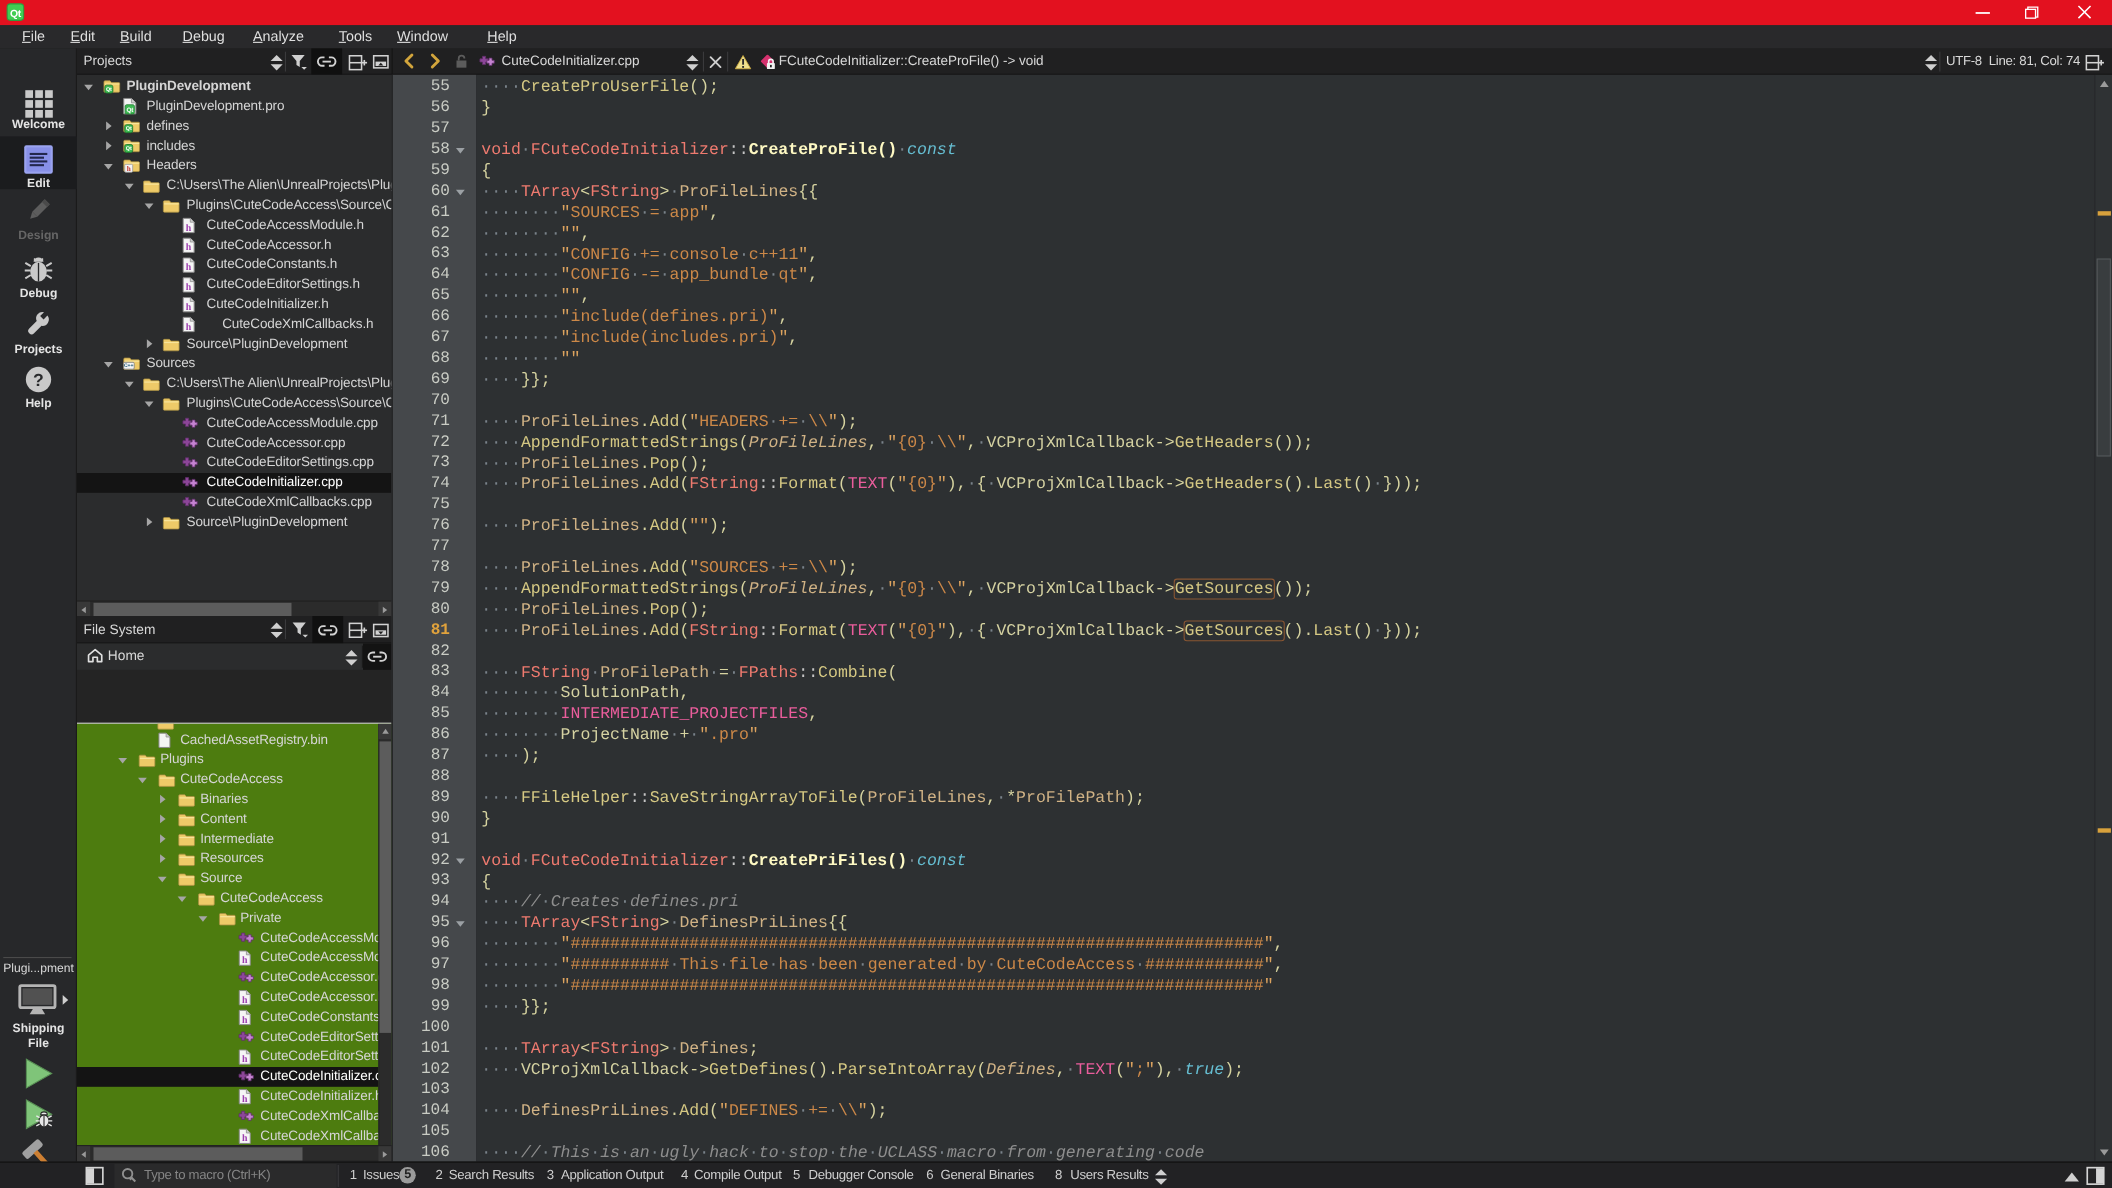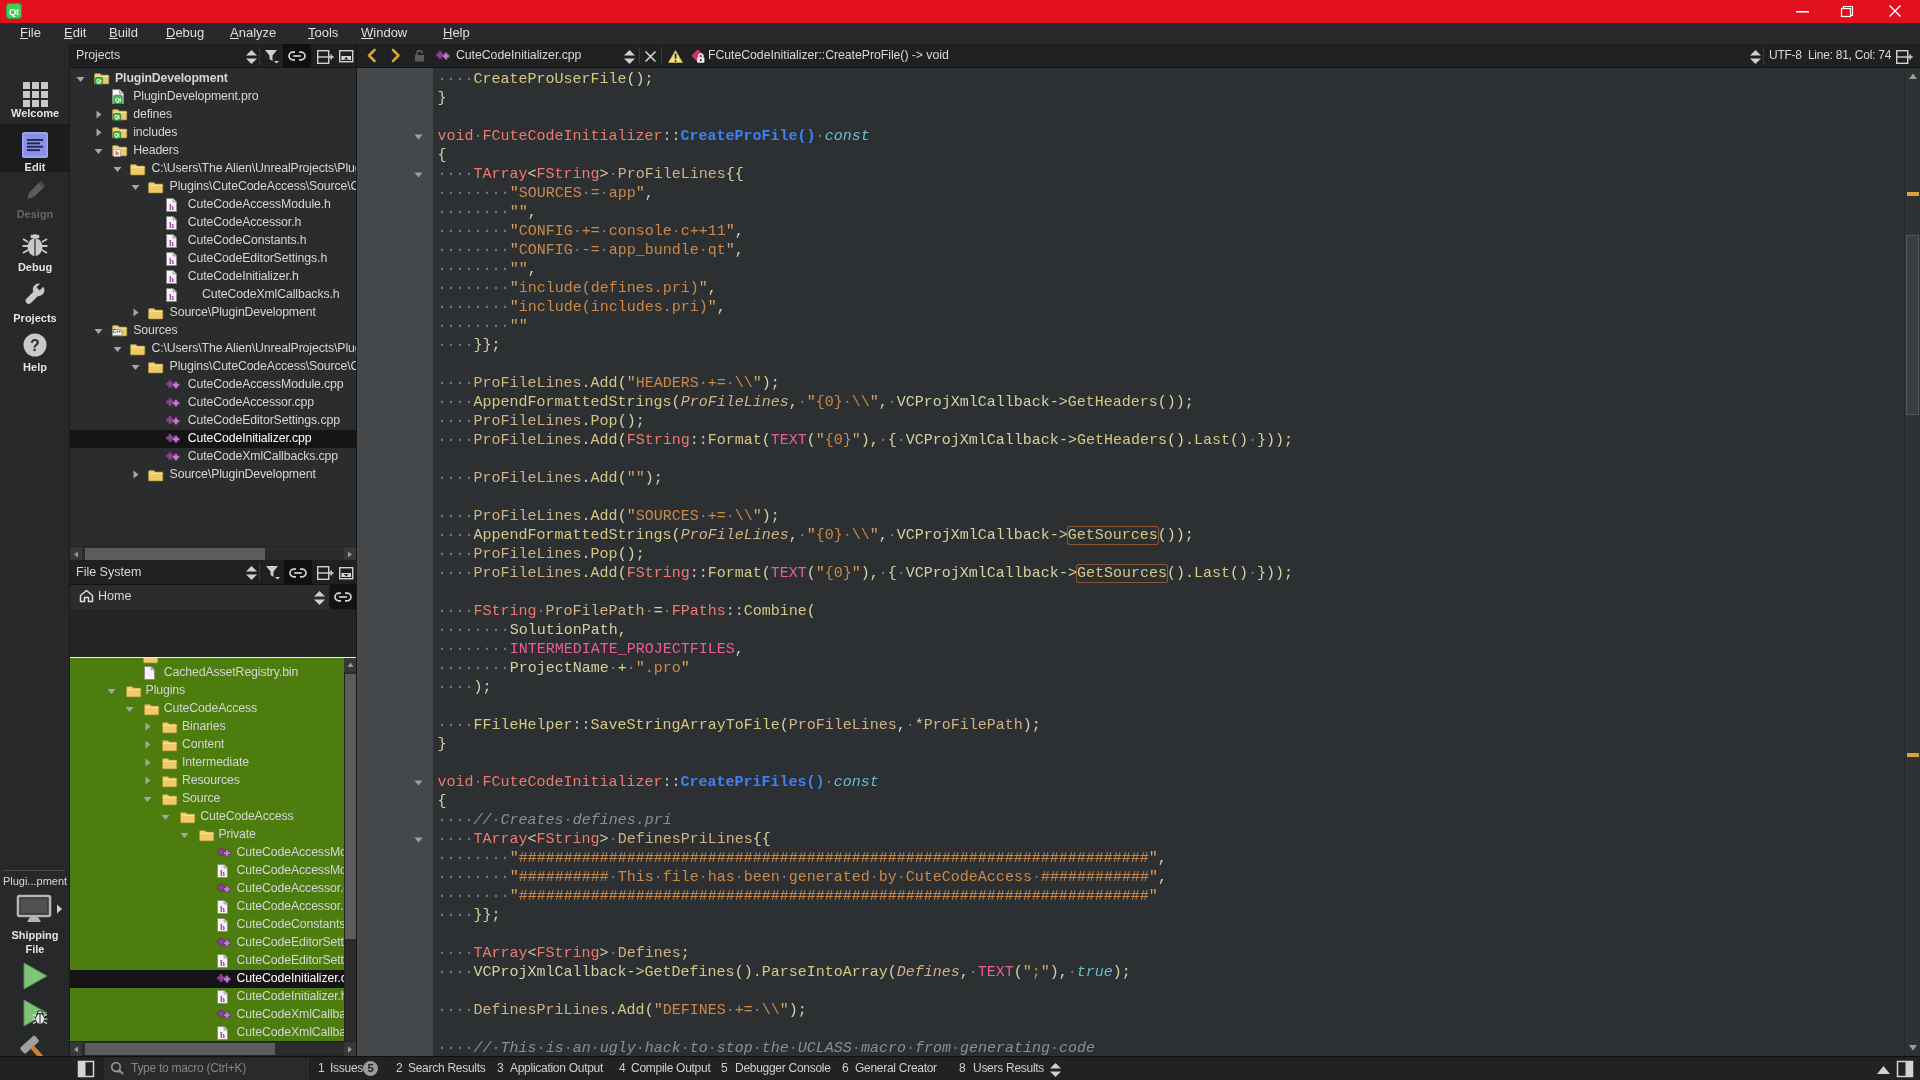--- a/index.html
+++ b/index.html
@@ -42,21 +42,21 @@
 
 #gutter{left:356px;top:68px;width:77px;height:988px;background:#45484b;border-left:1px solid #191919}
 #gutter pre{position:absolute;left:0;top:2px;width:52px;text-align:right;font-family:"Liberation Mono",monospace;font-size:14.6px;line-height:19px;color:#c9ccc4}
 #gutter pre b{color:#e0a23c;font-weight:bold}
 #editor{left:433px;top:68px;width:1471px;height:988px;background:#2d3032;overflow:hidden}
 #code{position:absolute;left:4.5px;top:2px;font-family:"Liberation Mono",monospace;font-size:15px;line-height:19px;color:#d6d3a0;white-space:pre}
 #code .w{color:#79828a}
 #code .id{color:#d0b285}
 #code .fd{color:#d5d2a2}
 #code .fn{color:#d5c883}
-#code .bf{color:#3b82f6;font-weight:bold}
+#code .bf{color:#fef9c3;font-weight:bold}
 #code .pt{color:#d6d3a0}
 #code .sc{color:#c5c5c5}
 #code .ty{color:#ee7a6f}
 #code .mc{color:#ea5d9c}
 #code .st{color:#cc8848}
 #code .qu{color:#dca35f}
 #code .k2{color:#66bed2;font-style:italic}
 #code .ar{color:#d0b285;font-style:italic}
 #code .cm{color:#8e8e8e;font-style:italic}
 #code .hl{box-shadow:0 0 0 1px #8a5632;border-radius:2px}
@@ -732,20 +732,72 @@
       <svg class="abs" style="left:3px;top:4px" width="6" height="7" viewBox="0 0 6 7">
         <path d="M5 0.5 L1 3.5 L5 6.5 Z" fill="#9a9a9a"></path>
       </svg>
 <div class="sbtn" style="left:274px"></div>
       <svg class="abs" style="left:277px;top:4px" width="6" height="7" viewBox="0 0 6 7">
         <path d="M1 0.5 L5 3.5 L1 6.5 Z" fill="#9a9a9a"></path>
       </svg>
 <div class="hthumb" style="left:15px;width:190px"></div>
 </div>
 <div class="abs" id="gutter">
+      <pre>55
+56
+57
+58
+59
+60
+61
+62
+63
+64
+65
+66
+67
+68
+69
+70
+71
+72
+73
+74
+75
+76
+77
+78
+79
+80
+<b>81</b>
+82
+83
+84
+85
+86
+87
+88
+89
+90
+91
+92
+93
+94
+95
+96
+97
+98
+99
+100
+101
+102
+103
+104
+105
+106</pre>
 <svg class="abs" style="left:57px;top:65px" width="9" height="8" viewBox="0 0 9 8">
         <path d="M0.5 1.5 H8.5 L4.5 6.5 Z" fill="#9ba0a4"></path>
       </svg>
 <svg class="abs" style="left:57px;top:103px" width="9" height="8" viewBox="0 0 9 8">
         <path d="M0.5 1.5 H8.5 L4.5 6.5 Z" fill="#9ba0a4"></path>
       </svg>
 <svg class="abs" style="left:57px;top:711px" width="9" height="8" viewBox="0 0 9 8">
         <path d="M0.5 1.5 H8.5 L4.5 6.5 Z" fill="#9ba0a4"></path>
       </svg>
 <svg class="abs" style="left:57px;top:768px" width="9" height="8" viewBox="0 0 9 8">
@@ -834,21 +886,21 @@
       <div class="it" style="left:330px">Issues</div>
 <div class="it" style="left:396px">2</div>
       <div class="it" style="left:408px">Search Results</div>
 <div class="it" style="left:497px">3</div>
       <div class="it" style="left:510px">Application Output</div>
 <div class="it" style="left:619px">4</div>
       <div class="it" style="left:631px">Compile Output</div>
 <div class="it" style="left:721px">5</div>
       <div class="it" style="left:735px">Debugger Console</div>
 <div class="it" style="left:842px">6</div>
-      <div class="it" style="left:855px">General Creator</div>
+      <div class="it" style="left:855px">General Binaries</div>
 <div class="it" style="left:959px">8</div>
       <div class="it" style="left:973px">Users Results</div>
 <div class="abs" style="left:363px;top:4px;width:15px;height:15px;border-radius:8px;background:#9b9b9b"></div>
 <div class="it" style="left:367.5px;top:5px;color:#222;font-weight:bold;font-size:11.5px">5</div>
 <svg class="abs" style="left:1050px;top:6px" width="11" height="14" viewBox="0 0 11 14">
         <path d="M5.5 0 L11 5.5 H0 Z" fill="#cfcfcf"></path>
         <path d="M5.5 14 L0 8.5 H11 Z" fill="#cfcfcf"></path>
       </svg>
 <svg class="abs" style="left:1877px;top:9px" width="13" height="8" viewBox="0 0 13 8">
         <path d="M6.5 0 L13 8 H0 Z" fill="#cfcfcf"></path>

